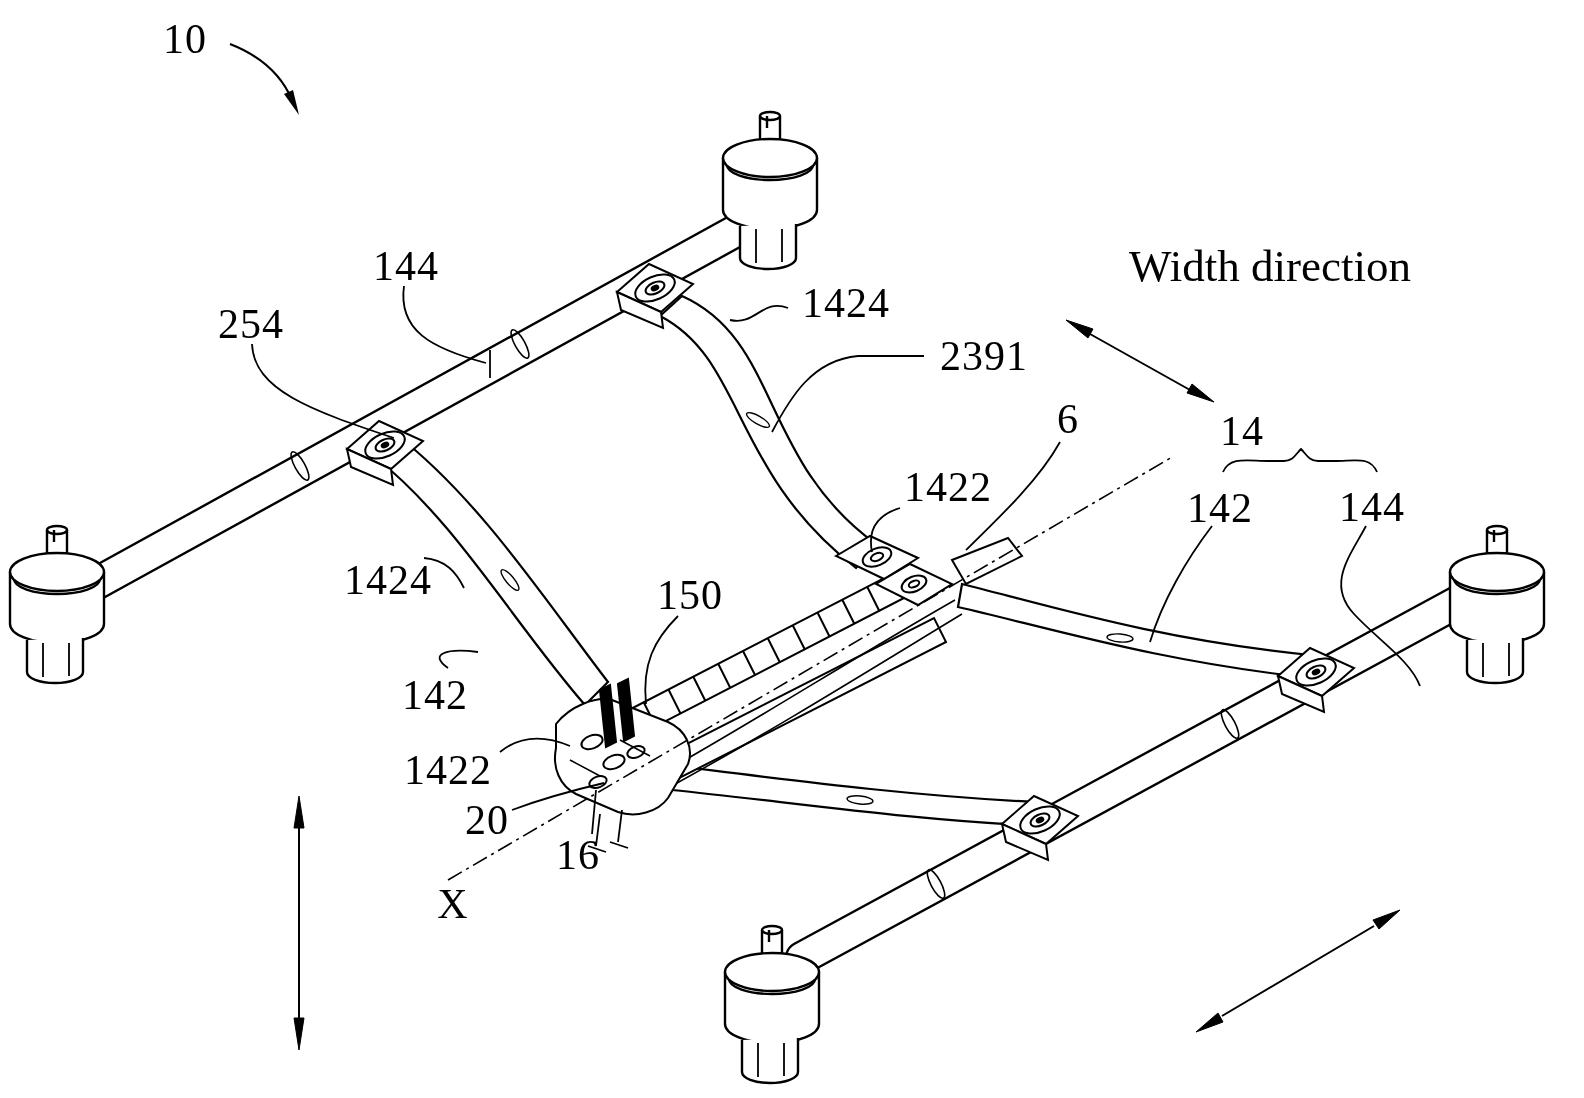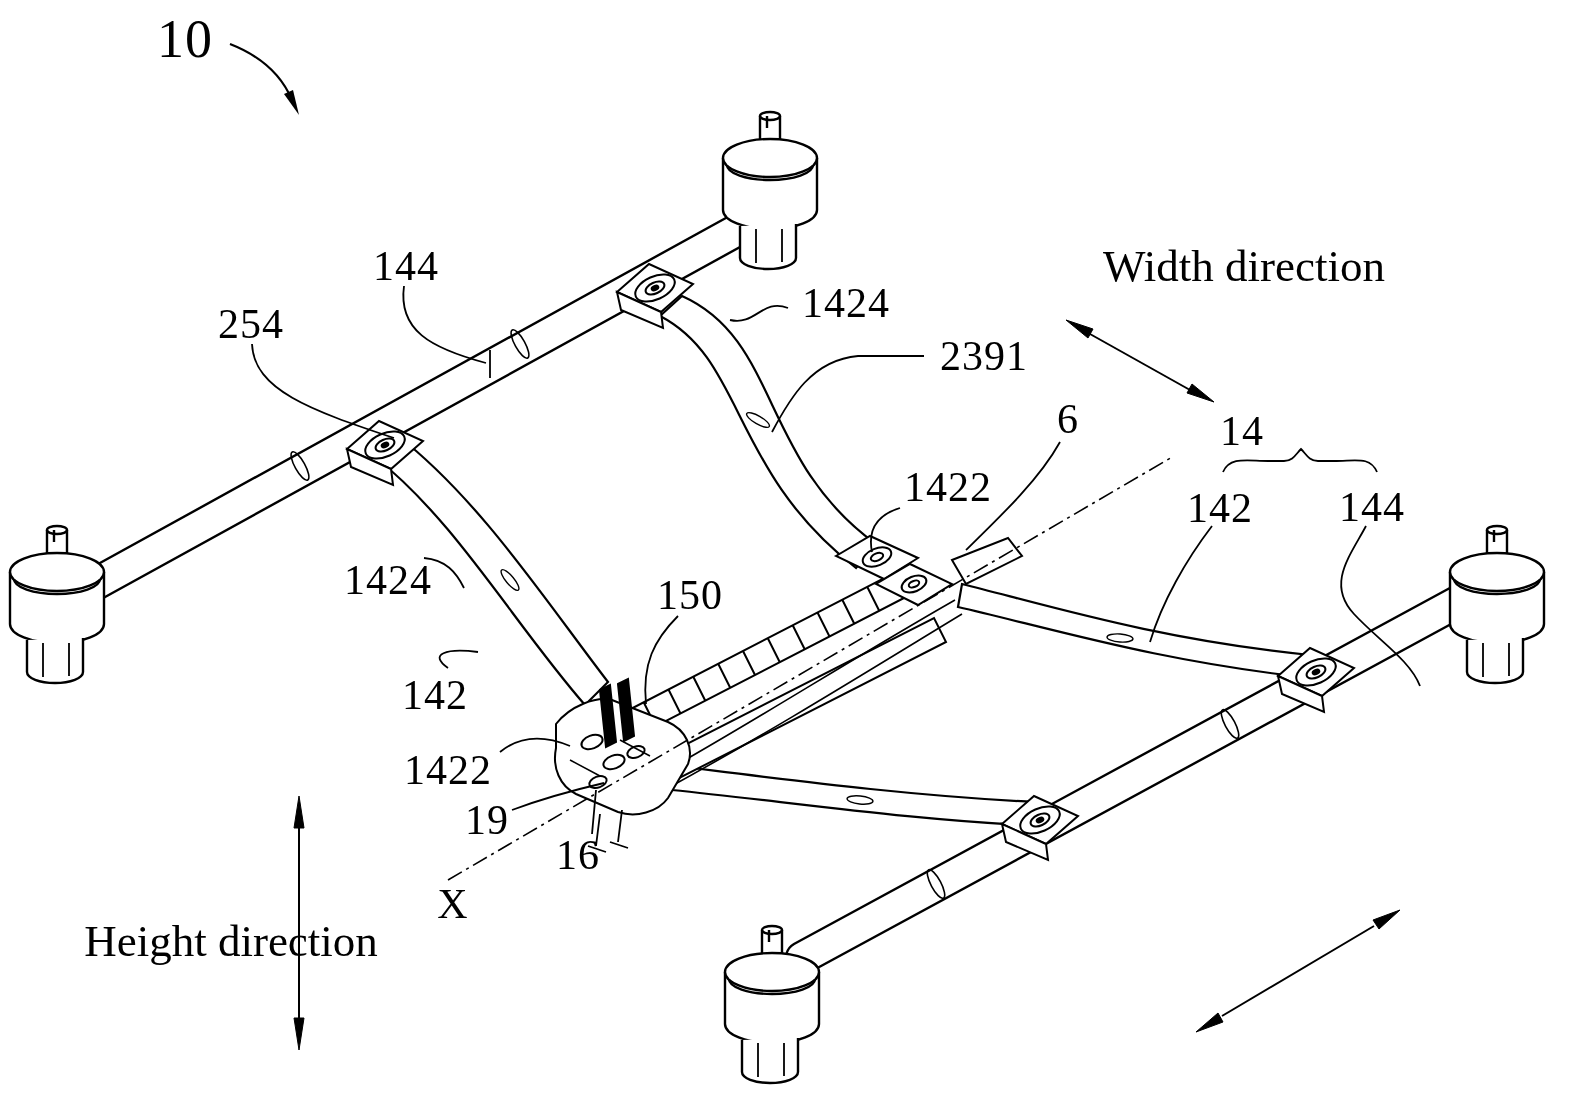--- a/index.html
+++ b/index.html
@@ -1,21 +1,21 @@
 <!DOCTYPE html>
 <html><head>
 <meta charset="utf-8">
 <style>
   html,body{margin:0;padding:0;background:#fff;}
   .stage{position:relative;width:1584px;height:1098px;background:#ffffff;overflow:hidden;
          font-family:"Liberation Serif", serif;color:#000;}
   .stage svg{position:absolute;left:0;top:0;}
   .lbl{position:absolute;transform:translate(-50%,-50%);font-size:42px;line-height:1;
        white-space:nowrap;letter-spacing:1px;}
-  .big{font-size:54px;text-align:right;}
+  .big{font-size:42px;text-align:right;}
   .dir{position:absolute;transform:translate(-50%,-50%);font-size:45px;line-height:1;
        white-space:nowrap;}
 </style>
 </head>
 <body>
 
 <div class="stage">
 
 <svg width="1584" height="1098" viewBox="0 0 1584 1098">
   <defs>
@@ -145,20 +145,19 @@
   <span class="lbl" style="left:984px;top:356px">2391</span>
   <span class="lbl" style="left:1068px;top:419px">6</span>
   <span class="lbl" style="left:1242px;top:431px">14</span>
   <span class="lbl" style="left:1220px;top:508px">142</span>
   <span class="lbl" style="left:1372px;top:507px">144</span>
   <span class="lbl" style="left:948px;top:487px">1422</span>
   <span class="lbl" style="left:690px;top:595px">150</span>
   <span class="lbl" style="left:388px;top:580px">1424</span>
   <span class="lbl" style="left:435px;top:695px">142</span>
   <span class="lbl" style="left:448px;top:770px">1422</span>
-  <span class="lbl" style="left:487px;top:820px">19</span>
+  <span class="lbl" style="left:487px;top:820px">20</span>
   <span class="lbl" style="left:578px;top:855px">16</span>
   <span class="lbl" style="left:453px;top:904px">X</span>
 
-  <span class="dir" style="left:1244px;top:266px">Width direction</span>
-  <span class="dir" style="left:231px;top:941px">Height direction</span>
+  <span class="dir" style="left:1270px;top:266px">Width direction</span>
 
 </div>
 
 </body></html>

